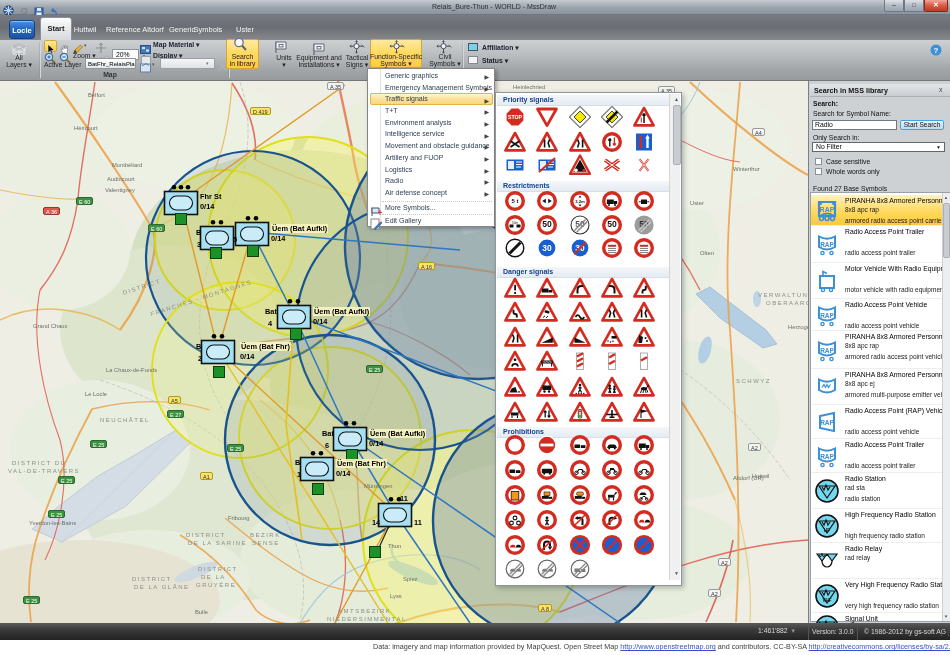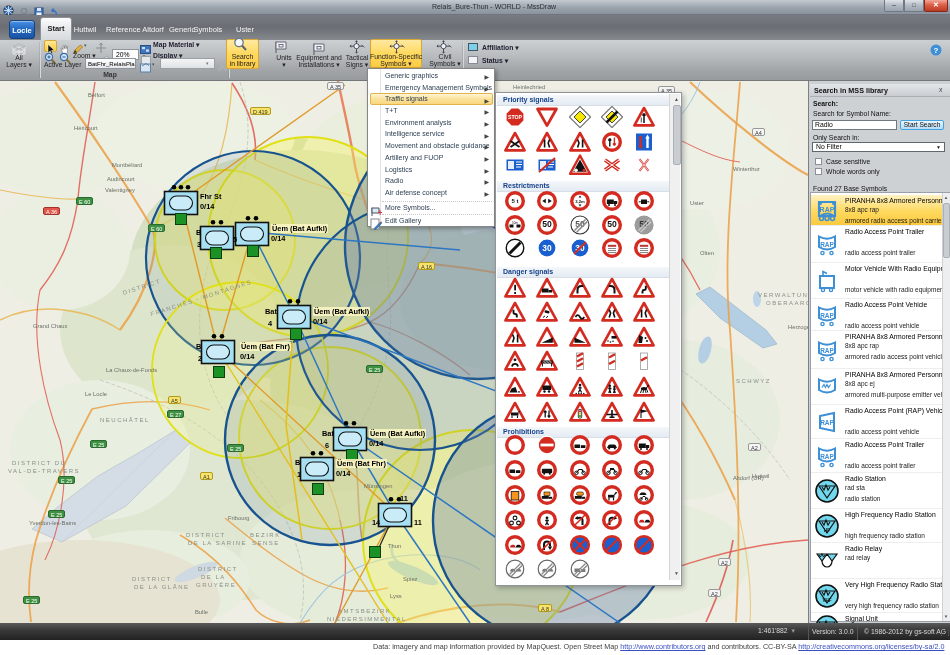--- a/index.html
+++ b/index.html
@@ -1078,14 +1078,14 @@
 </div>
 </div>
 <div id="statusbar"></div>
 <div class="stext" style="left:758px;top:627px">1:461'882&nbsp;&nbsp;<span style="color:#999">▾</span></div>
 <div class="abs" style="left:808px;top:623px;width:1px;height:17px;background:#555"></div>
 <div class="stext" style="left:812px;top:628px">Version: 3.0.0</div>
 <div class="abs" style="left:857px;top:623px;width:1px;height:17px;background:#555"></div>
 <div class="stext" style="left:864px;top:628px">© 1986-2012 by gs-soft AG</div>
 <div class="abs" style="left:938px;top:629px;width:10px;height:10px;color:#888;font-size:7px">⋮⋮</div>
 <div id="attrib">
-      <span style="position:absolute;left:373px;top:2px">Data: imagery and map information provided by MapQuest. Open Street Map <span class="lnk">http://www.contributors.org</span> and contributors. CC-BY-SA <span class="lnk">http://creativecommons.org/licenses/by-sa/2.0</span></span>
+      <span style="position:absolute;left:373px;top:2px">Data: imagery and map information provided by MapQuest. Open Street Map <span class="lnk">http://www.openstreetmap.org</span> and contributors. CC-BY-SA <span class="lnk">http://creativecommons.org/licenses/by-sa/2.0</span></span>
     </div>
 </div>
 </body></html>

